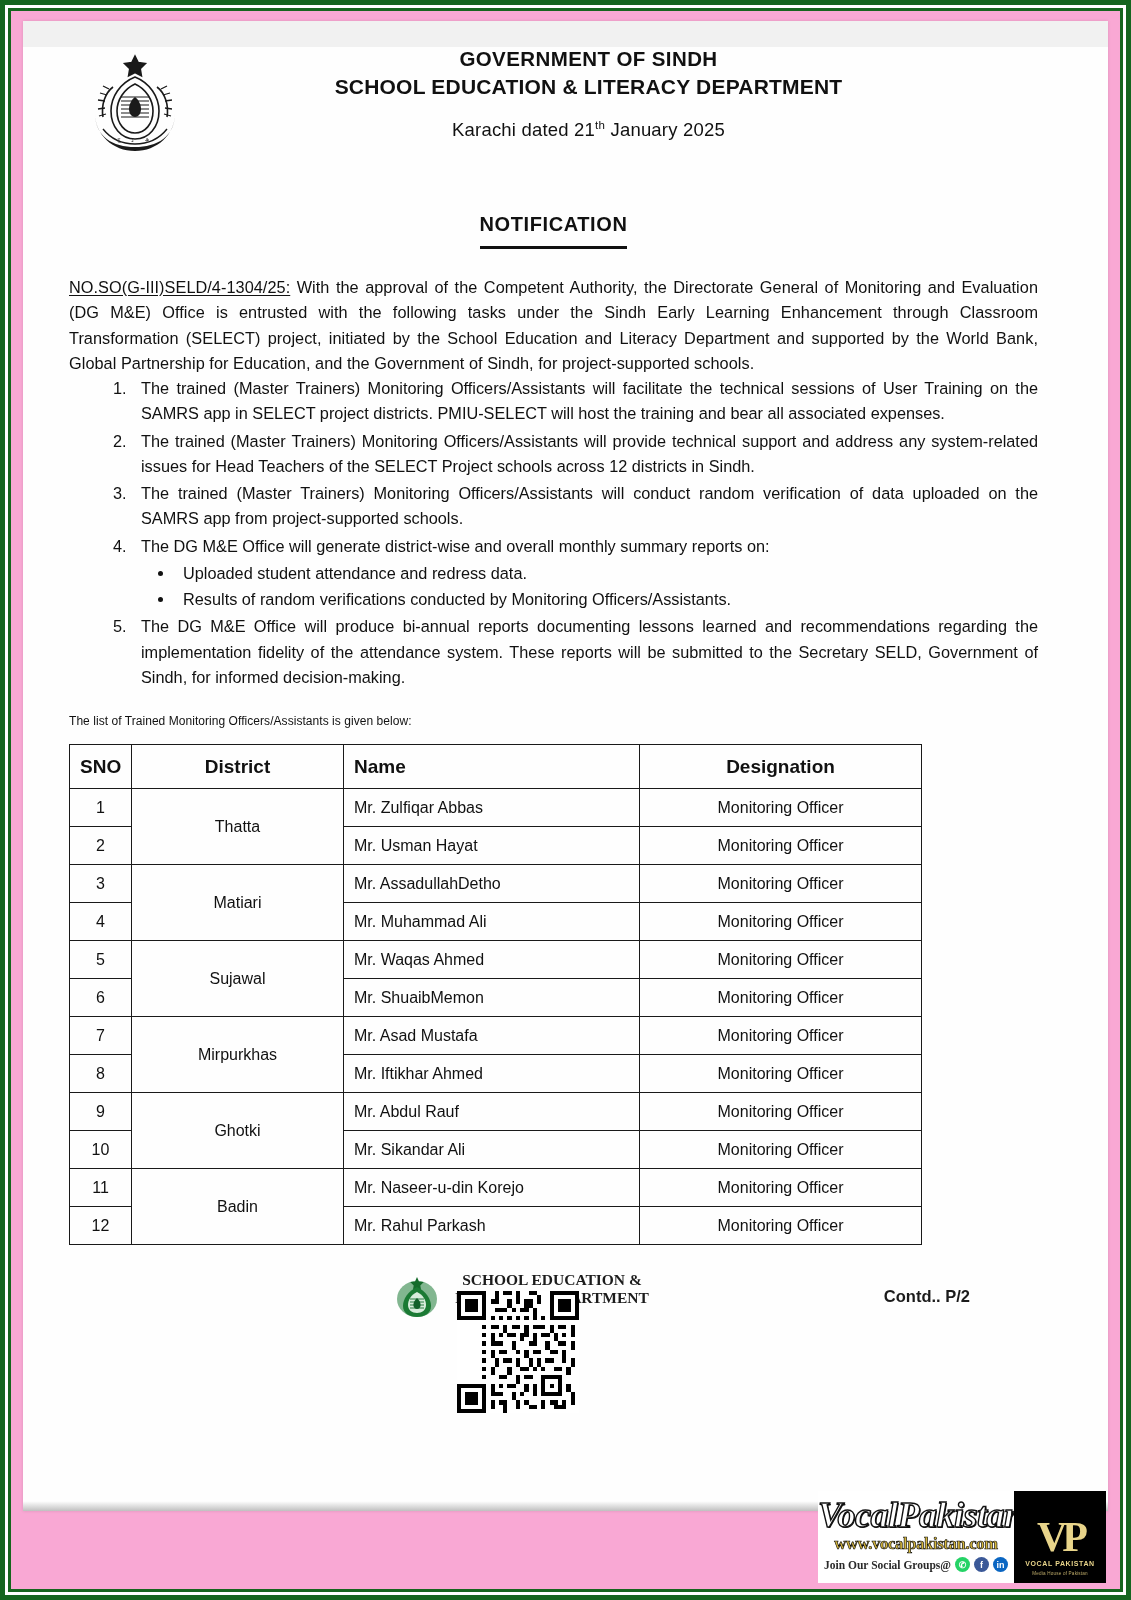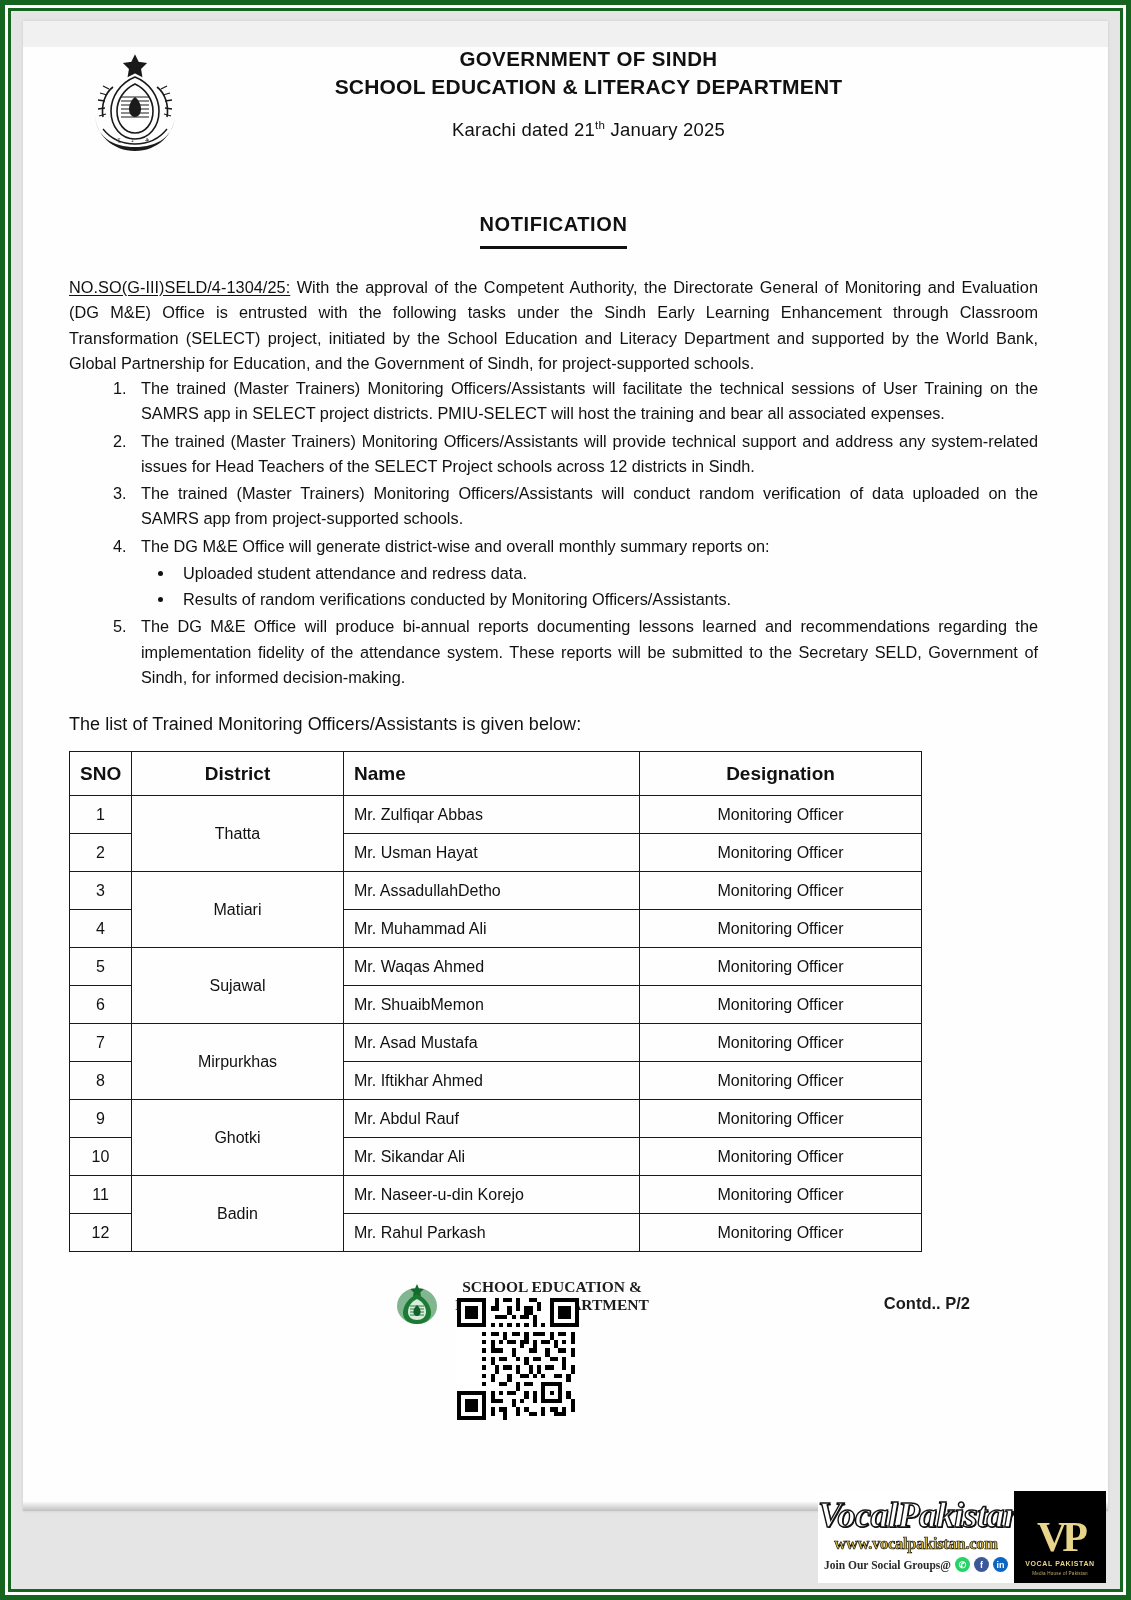--- a/index.html
+++ b/index.html
@@ -19,21 +19,21 @@
     background: #ffffff;
     border: 5px solid #15651f;
     padding: 3px;
     overflow: hidden;
   }
   .page-frame-inner {
     position: relative;
     width: 100%;
     height: 100%;
     border: 3px solid #16651e;
-    background: #e5e5e5;
+    background: #f9a8d4;
     overflow: hidden;
   }
 
   
   .scan-sheet {
     position: absolute;
     left: 12px;
     top: 10px;
     width: 1085px;
     height: 1490px;
@@ -141,21 +141,21 @@
   }
   ul.sub-list > li {
     padding-left: 8px;
     margin-bottom: 1px;
     text-align: left;
   }
 
   
   .table-intro {
     margin-top: 24px;
-    font-size: 18px;
+    font-size: 12px;
     letter-spacing: 0.05px;
   }
 
   
   table.officers-table {
     margin-top: 16px;
     width: 852px;
     border-collapse: collapse;
     font-size: 16px;
     table-layout: fixed;

